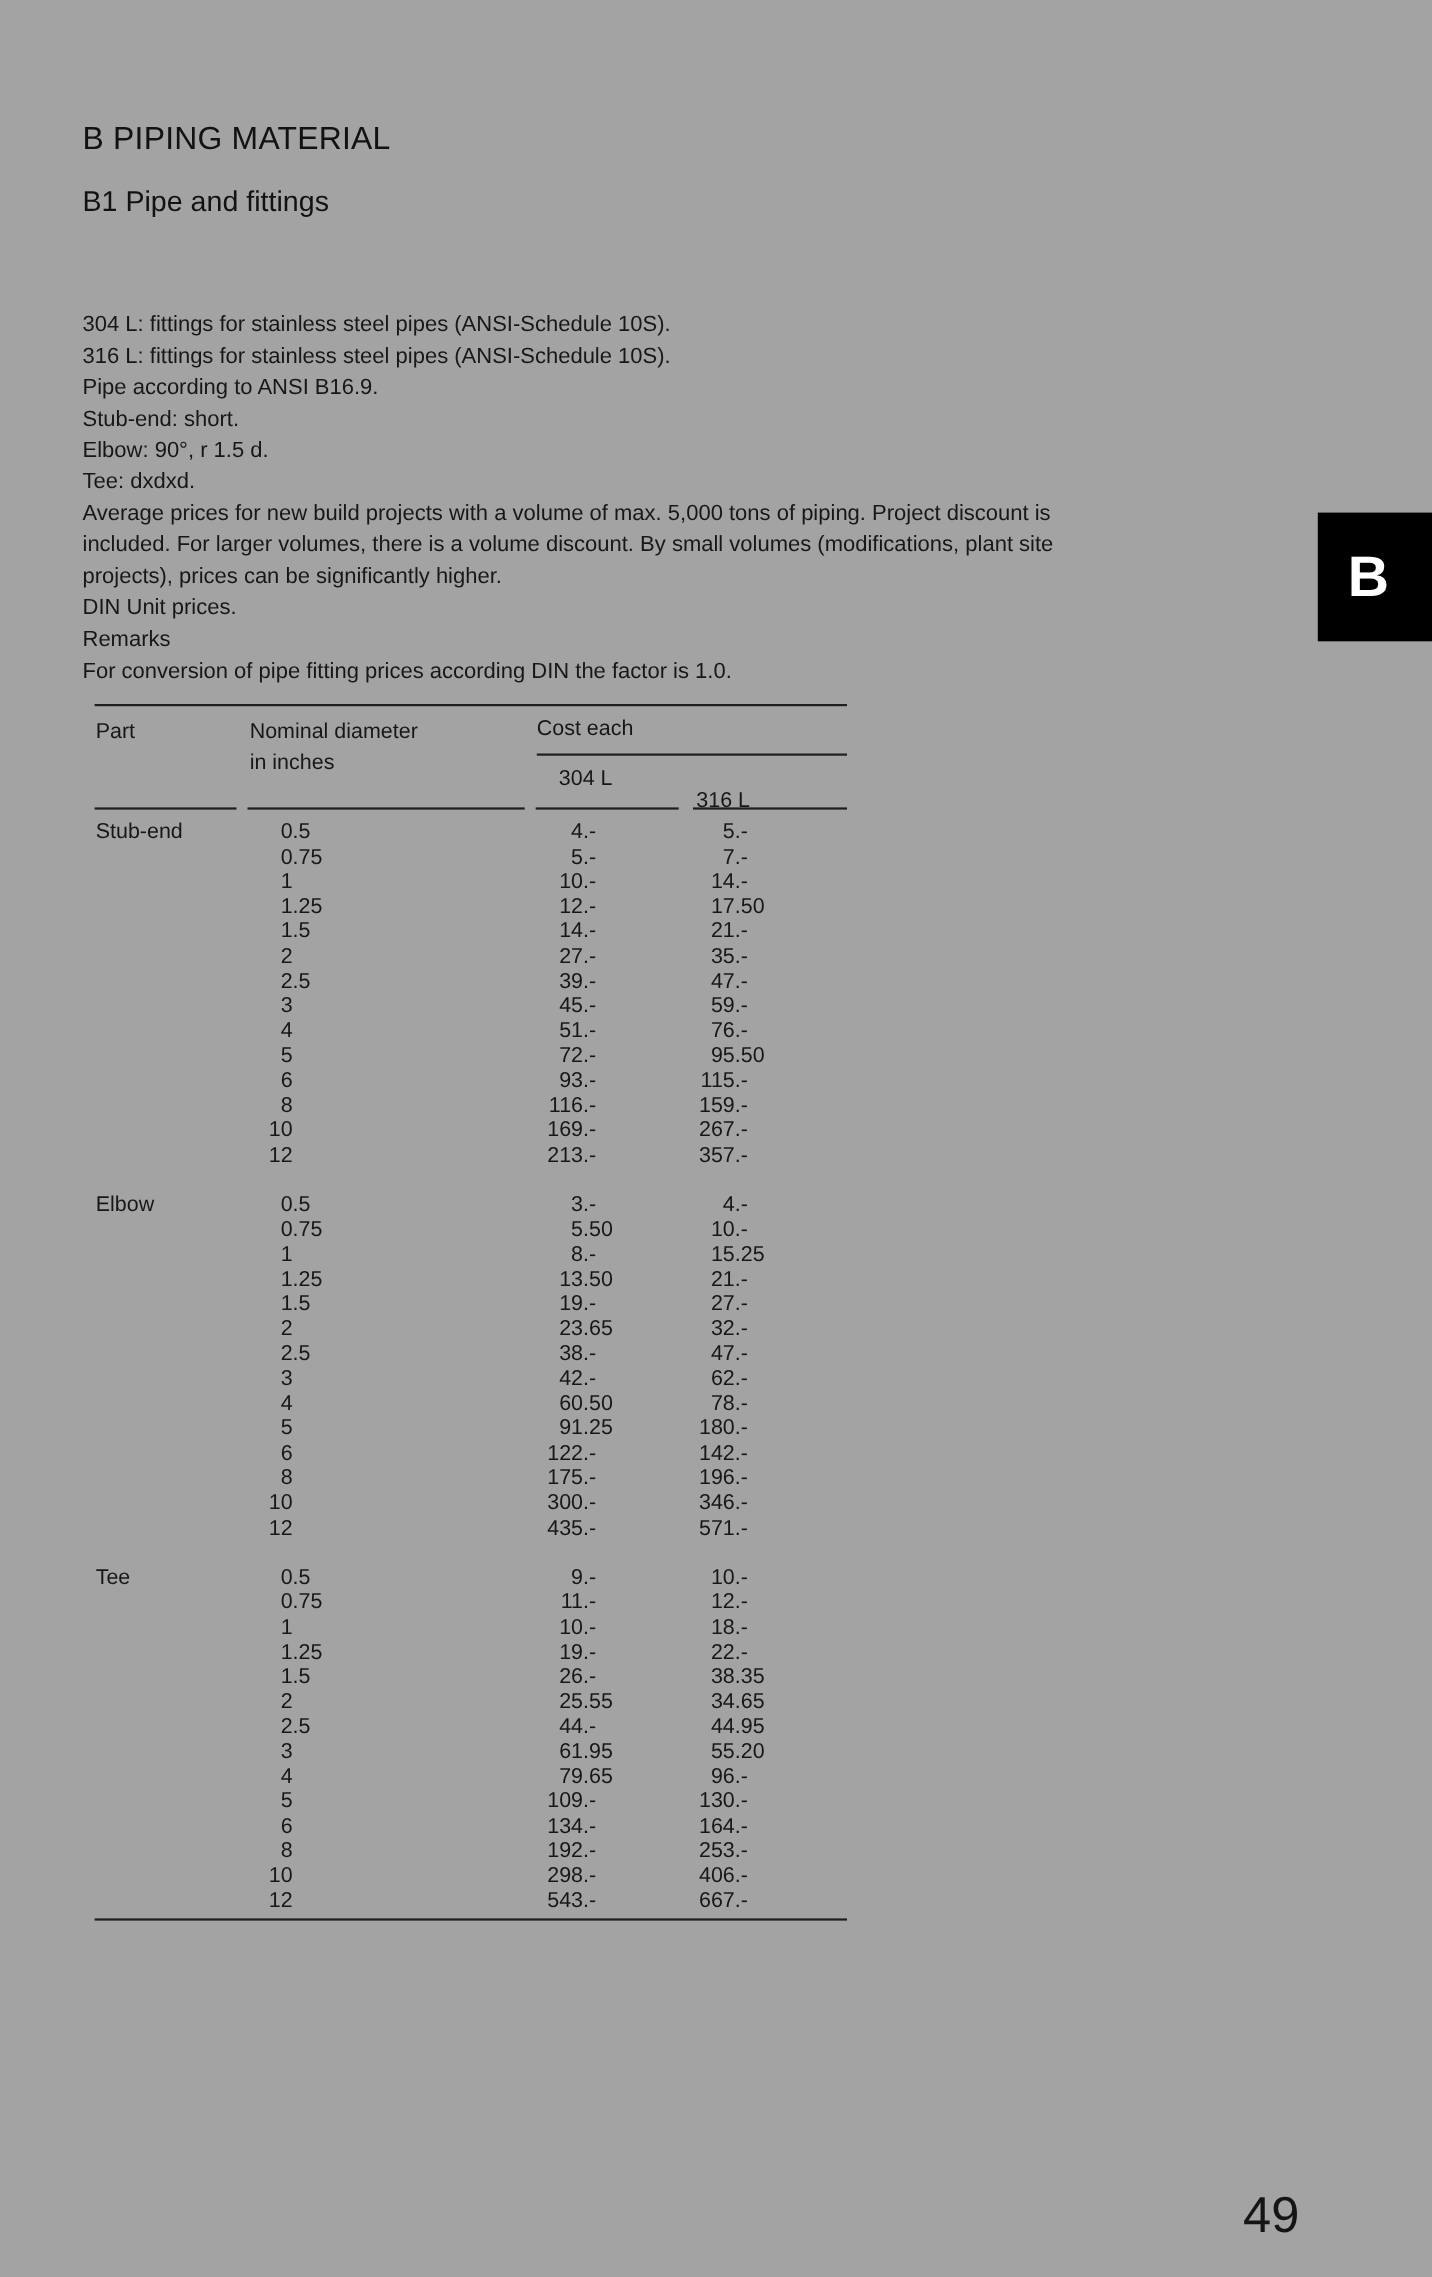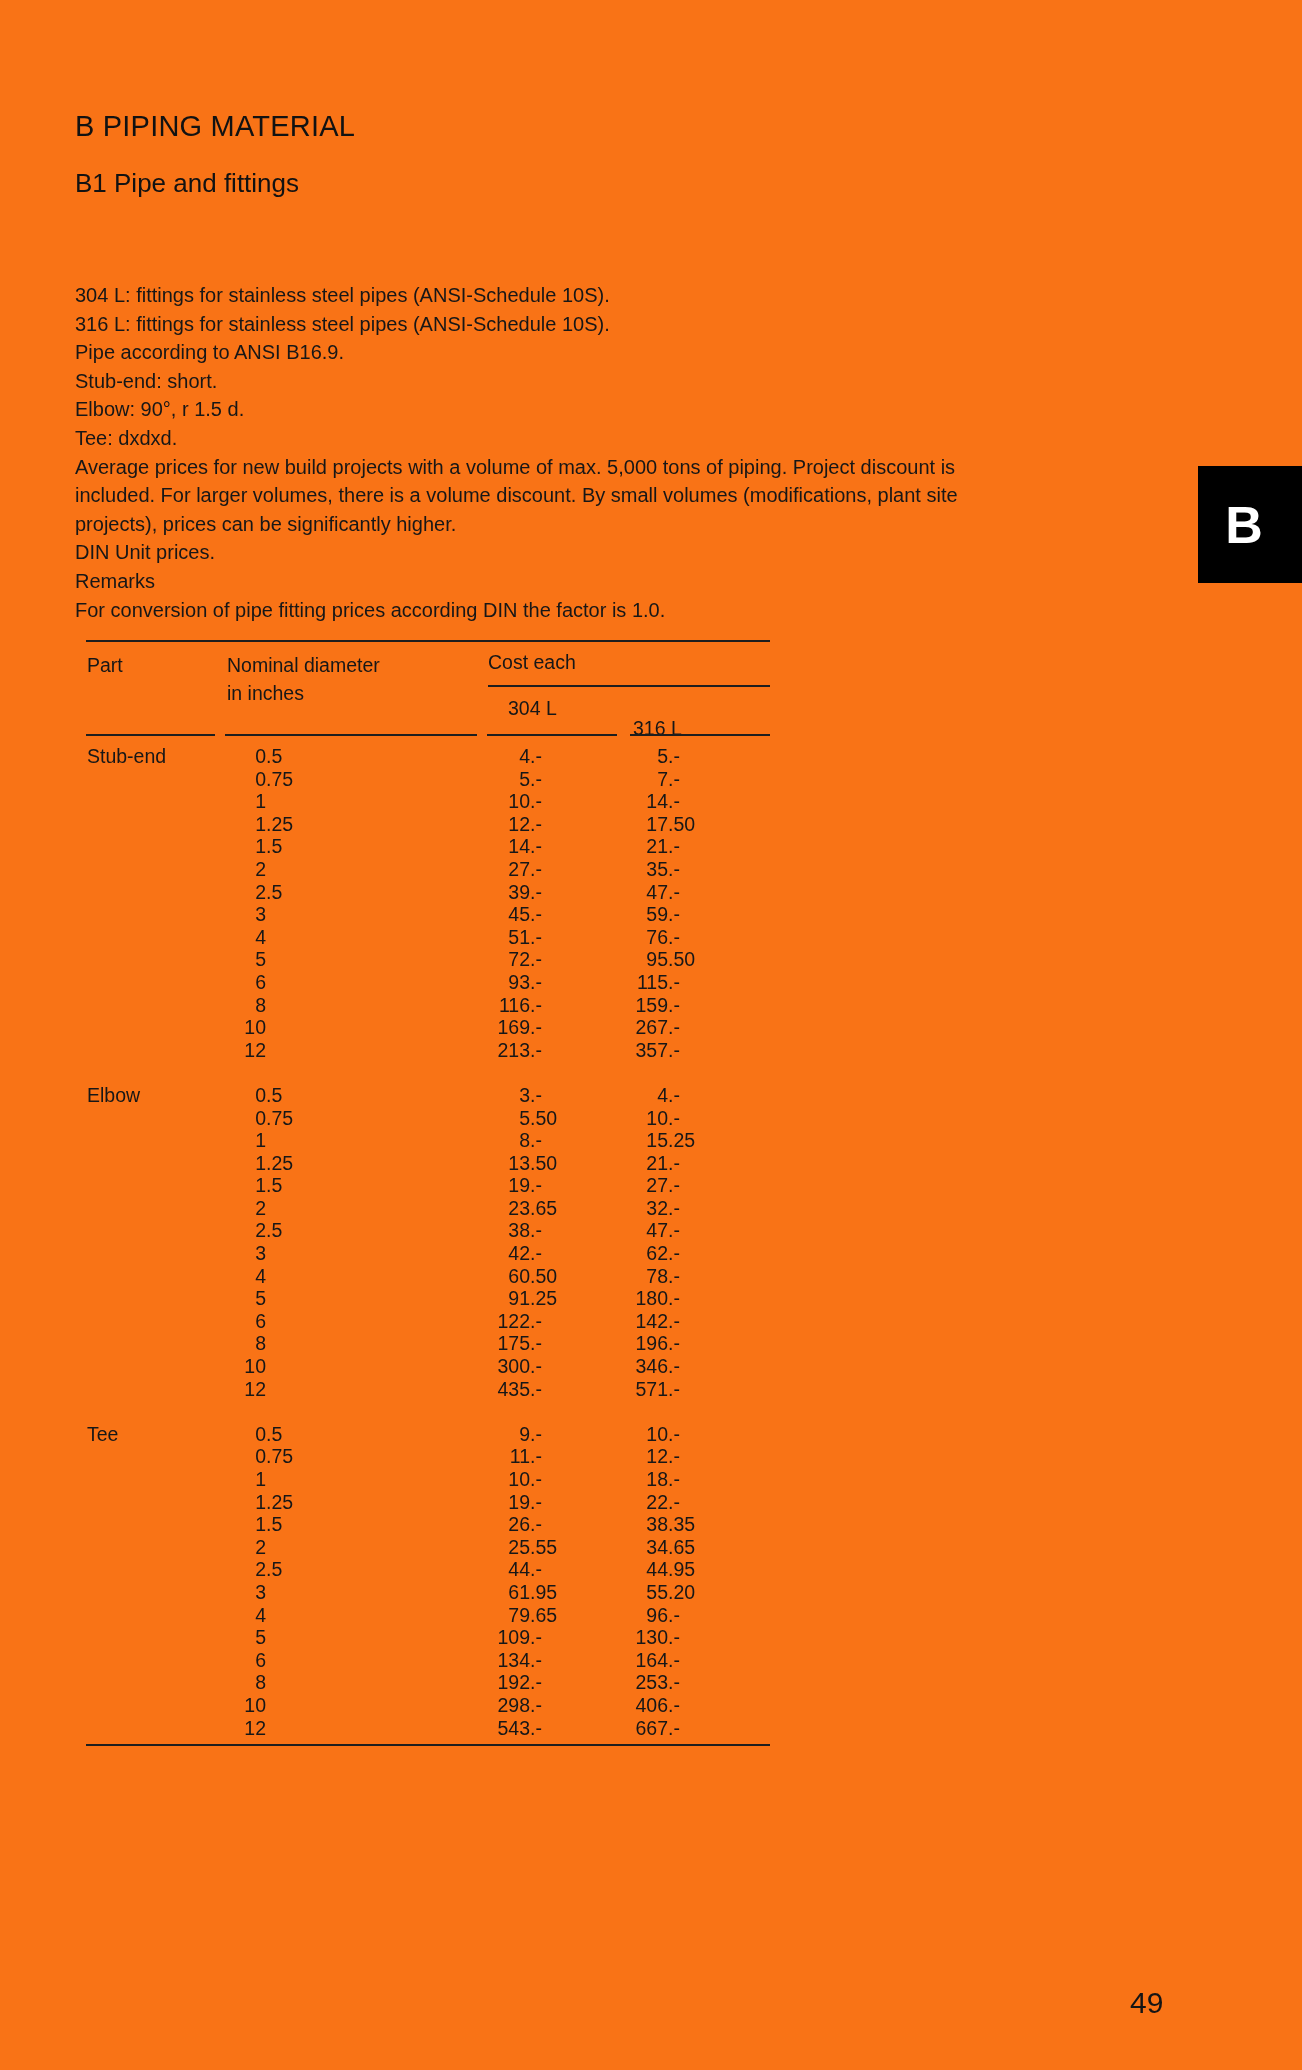--- a/index.html
+++ b/index.html
@@ -1,19 +1,19 @@
 <!DOCTYPE html>
 <html><head>
 <meta charset="utf-8">
 <style>
   html,body{margin:0;padding:0;background:#ffffff;}
   .page{
     position:relative;
     width:1302px;height:2070px;
-    background:#f97316;
+    background:#a3a3a3;
     overflow:hidden;
     font-family:"Liberation Sans","DejaVu Sans",sans-serif;
     color:#161616;
   }
   .h1{position:absolute;left:75px;top:110px;font-size:29px;font-weight:400;letter-spacing:.2px;color:#121212;}
   .h2{position:absolute;left:75px;top:168px;font-size:26px;font-weight:400;color:#121212;}
   .h3{position:absolute;left:75px;top:224px;font-size:27px;font-weight:700;color:#0f0f0f;}
   .h3 .h3t{margin-left:15px;}
 
   .desc{position:absolute;left:75px;top:281px;width:1070px;font-size:20px;line-height:28.6px;color:#171717;}
@@ -47,21 +47,21 @@
   .int-p316{left:522px;width:60px;text-align:right;}
   .dec-p316{left:582px;}
 
   .btab{
     position:absolute;left:1198px;top:466px;width:104px;height:117px;
     background:#000000;color:#ffffff;
     display:flex;align-items:center;justify-content:center;
     font-size:52px;font-weight:700;
   }
   .btab span{position:relative;left:-6px;}
-  .pagenum{position:absolute;left:1130px;top:1986px;font-size:30px;font-weight:400;color:#151515;}
+  .pagenum{position:absolute;left:1130px;top:1986px;font-size:46px;font-weight:400;color:#151515;}
 </style>
 </head>
 <body>
 
 <div class="page">
 
   <div class="h1">B PIPING MATERIAL</div>
   <div class="h2">B1 Pipe and fittings</div>
 
   <div class="desc">

